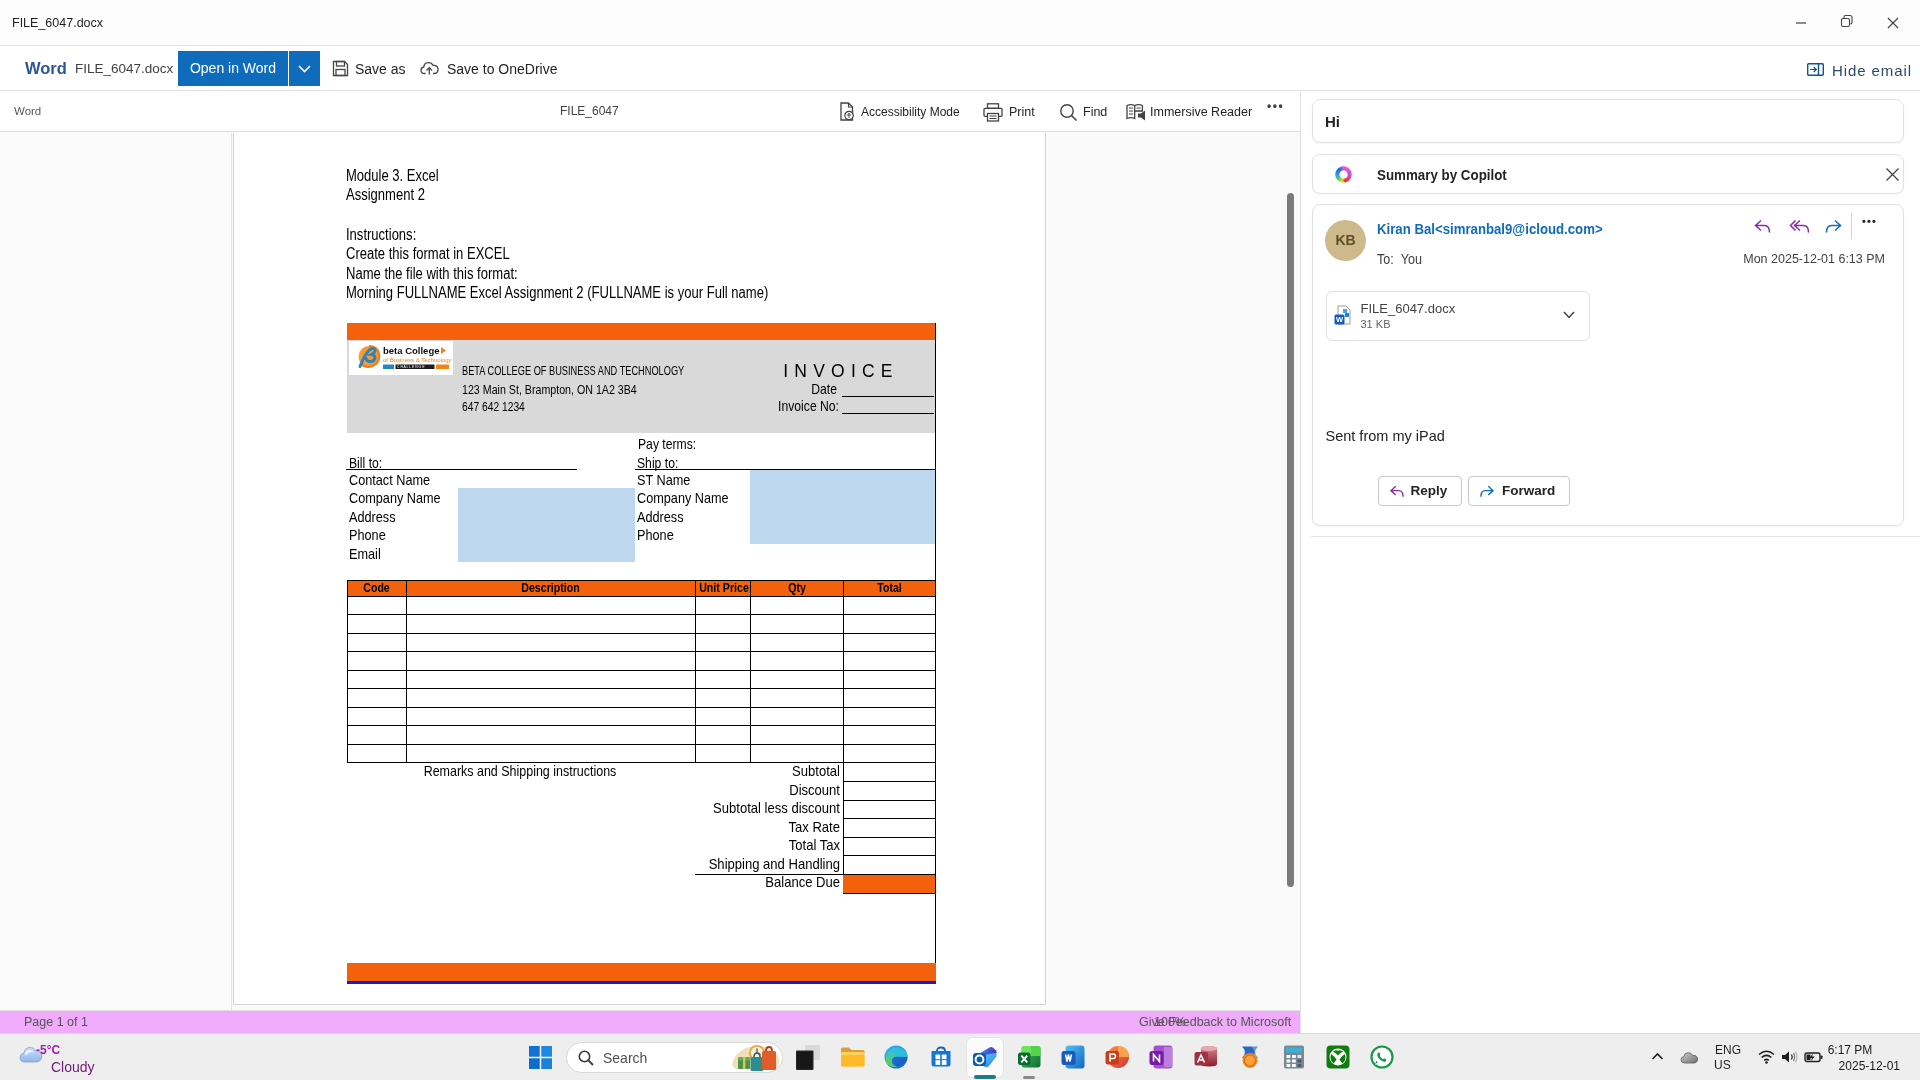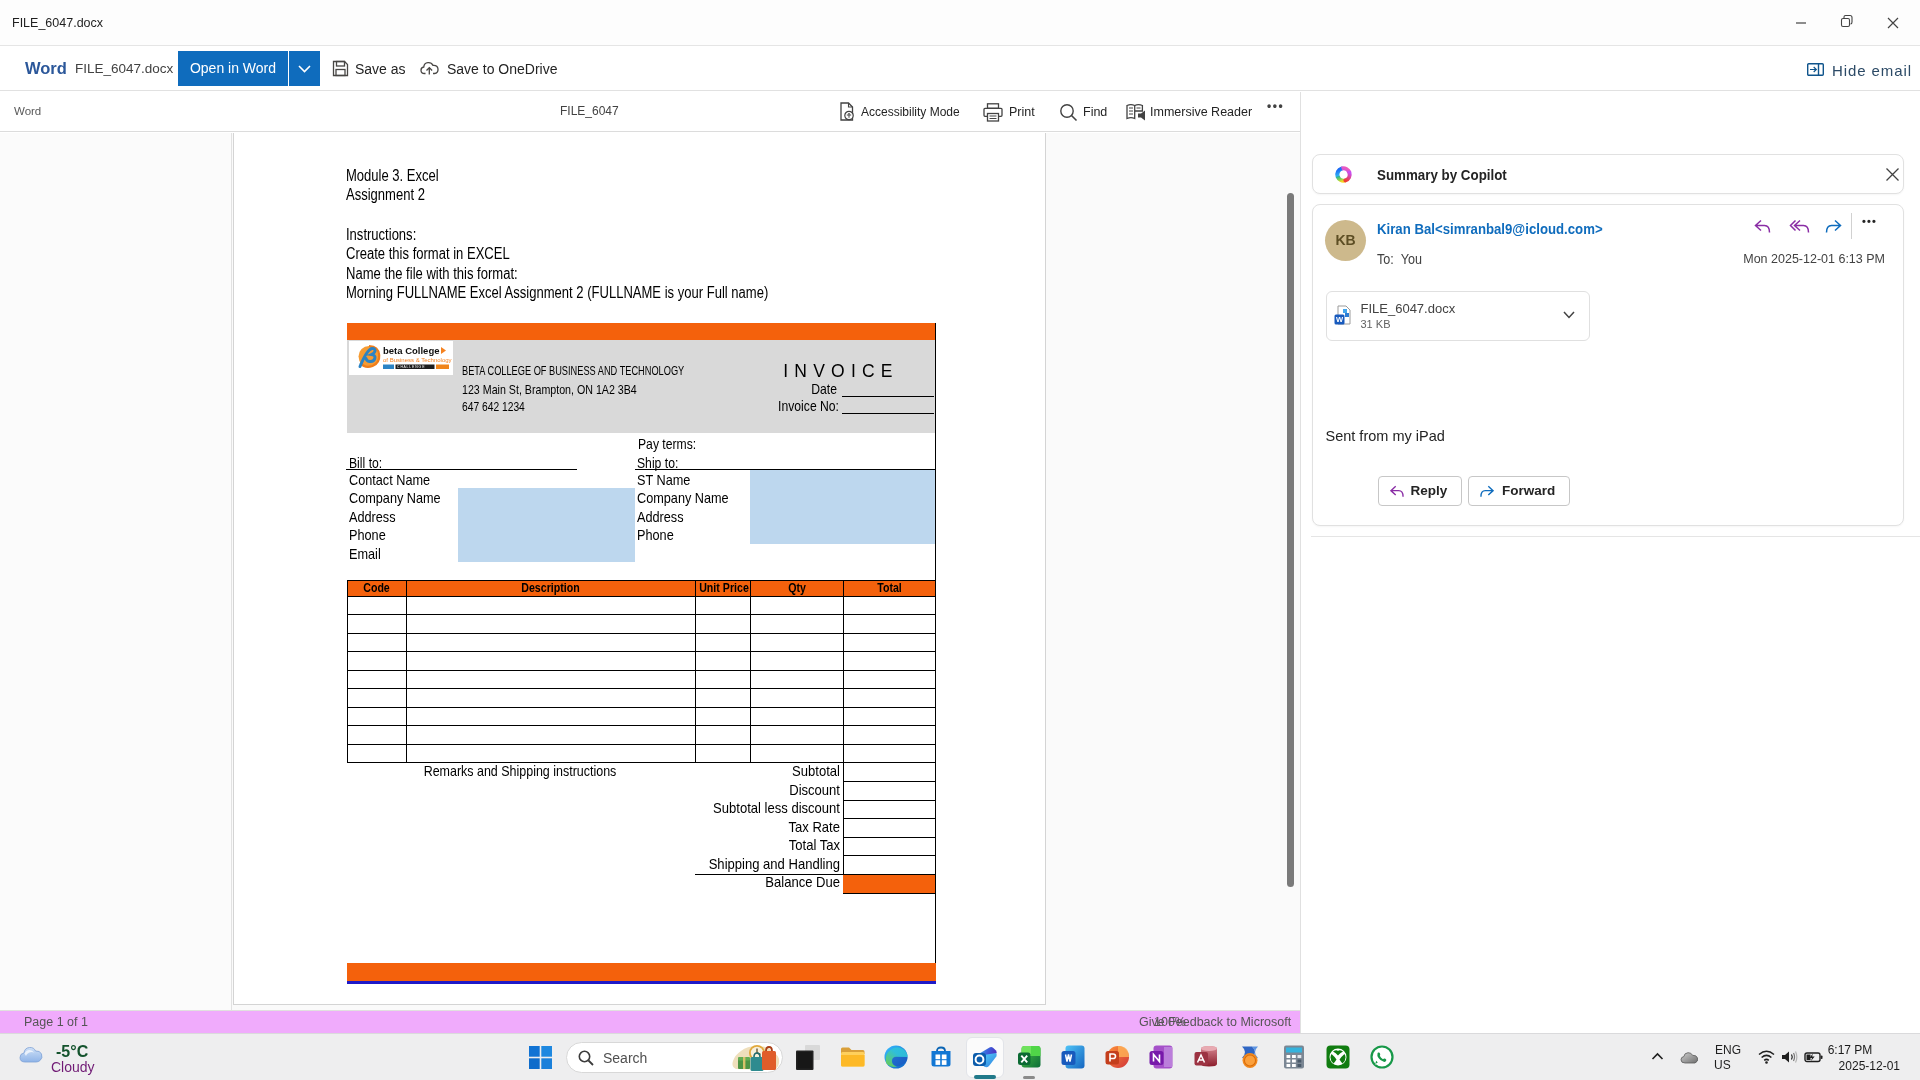--- a/index.html
+++ b/index.html
@@ -193,20 +193,23 @@
 </div>
 
 <div class="abs" style="left:0;top:1010px;width:1300px;height:23px;background:#f0abfc;border-top:1px solid #e1e0de">
   <div class="abs" style="left:24px;top:4px;font-size:12.5px;color:#555">Page 1 of 1</div>
   <div class="abs" style="left:1154px;top:4px;font-size:12.5px;color:#555">100%</div>
   <div class="abs" style="left:1139px;top:4px;font-size:12.5px;color:#555">Give Feedback to Microsoft</div>
 </div>
 
 <div class="abs" style="left:1300px;top:92px;width:620px;height:941px;background:#fff;border-left:1px solid #e0e0e0">
 
+  <div class="abs" style="left:11px;top:7px;width:592px;height:44px;background:#fff;border:1px solid #e1e1e1;border-radius:8px;box-shadow:0 1px 2px rgba(0,0,0,0.04)">
+    <div class="abs" style="left:12px;top:13px;font-size:15px;font-weight:bold;color:#242424">Hi</div>
+  </div>
 
   <div class="abs" style="left:11px;top:61.5px;width:592px;height:40.5px;background:#fff;border:1px solid #e1e1e1;border-radius:8px;box-shadow:0 1px 2px rgba(0,0,0,0.04)">
     <svg class="abs" style="left:21px;top:10px" width="19" height="19" viewBox="0 0 24 24">
       <defs>
         <linearGradient id="cpA" x1="0" y1="0" x2="0" y2="1">
               <stop offset="0" stop-color="#1b6cf5"></stop>
               <stop offset="1" stop-color="#31b5f3"></stop>
             </linearGradient>
         <linearGradient id="cpC" x1="0" y1="0" x2="0" y2="1">
               <stop offset="0" stop-color="#23b1a0"></stop>
@@ -295,21 +298,21 @@
   <svg class="abs" style="left:19px;top:11px" width="25" height="18" viewBox="0 0 25 18">
     <defs>
           <linearGradient id="wcl" x1="0" y1="0" x2="0" y2="1">
             <stop offset="0" stop-color="#cfe1f7"></stop>
             <stop offset="1" stop-color="#8fb4e8"></stop>
           </linearGradient>
         </defs>
     <path d="M 6 17 Q 1 17 1 12.5 Q 1 8.5 5 8 Q 5.5 3 10.5 2.5 Q 15 2.2 16.5 6 Q 21 5.5 22.5 9 Q 24 13 21 15.5 Q 19.5 17 17 17 Z" fill="url(#wcl)" stroke="#7ea1d6" stroke-width="0.8"></path>
     <path d="M 5.5 8.5 Q 7 5 10.5 5 Q 13.5 5 15 7.5 Q 12 6.5 9.5 8 Q 7.5 9.2 7 11 Q 6 9 5.5 8.5 Z" fill="#fff" opacity="0.7"></path>
   </svg>
-  <div class="abs" style="left:56px;top:9px;font-size:16px;font-weight:600;color:#14532d">-5°C</div>
+  <div class="abs" style="left:36px;top:9px;font-size:12px;font-weight:600;color:#a21caf">-5°C</div>
   <div class="abs" style="left:51px;top:25px;font-size:14px;color:#701a75">Cloudy</div>
 
   <svg class="abs" style="left:529px;top:12px" width="23" height="23" viewBox="0 0 23 23">
     <rect x="0" y="0" width="10.7" height="10.7" fill="#1173d4"></rect>
     <rect x="12.3" y="0" width="10.7" height="10.7" fill="#1e88e0"></rect>
     <rect x="0" y="12.3" width="10.7" height="10.7" fill="#0e6ccb"></rect>
     <rect x="12.3" y="12.3" width="10.7" height="10.7" fill="#1a80da"></rect>
   </svg>
 
   <div class="abs" style="left:566px;top:8px;width:217px;height:31px;background:#fff;border:1px solid #d8d8d8;border-radius:16px"></div>

